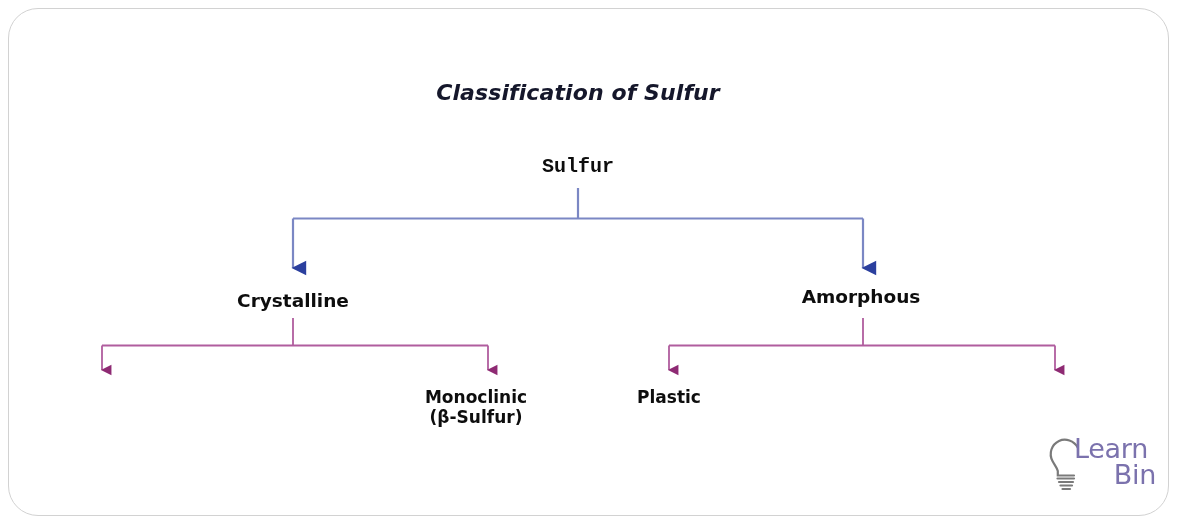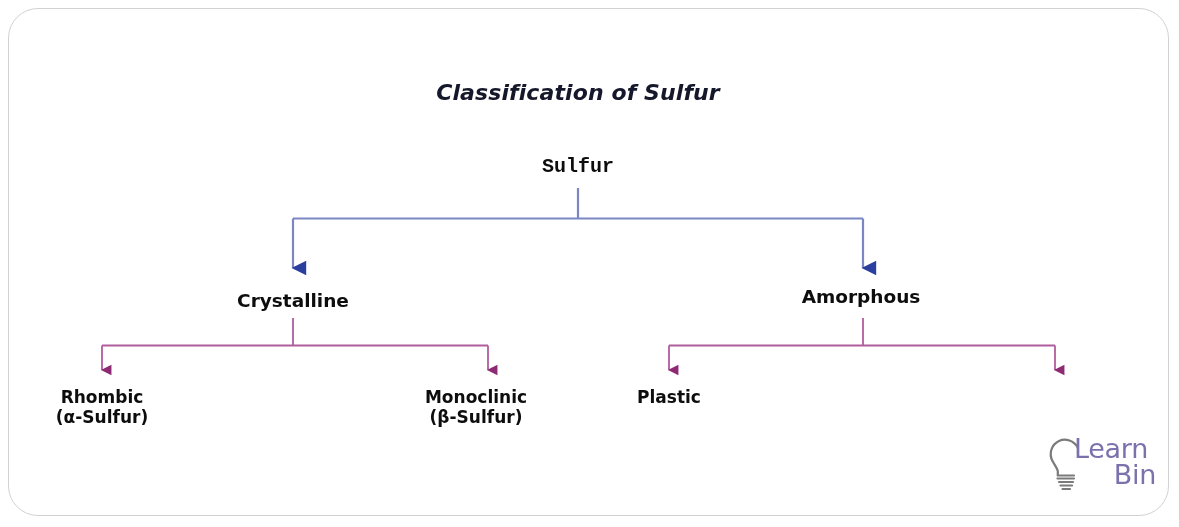--- a/index.html
+++ b/index.html
@@ -141,24 +141,20 @@
     </g>
   </svg>
 
   <div id="diagram-title">Classification of Sulfur</div>
 
   <div class="node" id="node-root">Sulfur</div>
 
   <div class="node node-level1" style="left:293px; top:290px;">Crystalline</div>
   <div class="node node-level1" style="left:861px; top:286px;">Amorphous</div>
 
-  <div class="node node-leaf" style="left:102px; top:388px;">
-    <span>Rhombic</span>
-    <span class="leaf-sub">(α-Sulfur)</span>
-  </div>
 
   <div class="node node-leaf" style="left:476px; top:388px;">
     <span>Monoclinic</span>
     <span class="leaf-sub">(β-Sulfur)</span>
   </div>
 
   <div class="node node-leaf" style="left:669px; top:388px;">
     <span>Plastic</span>
   </div>
 

